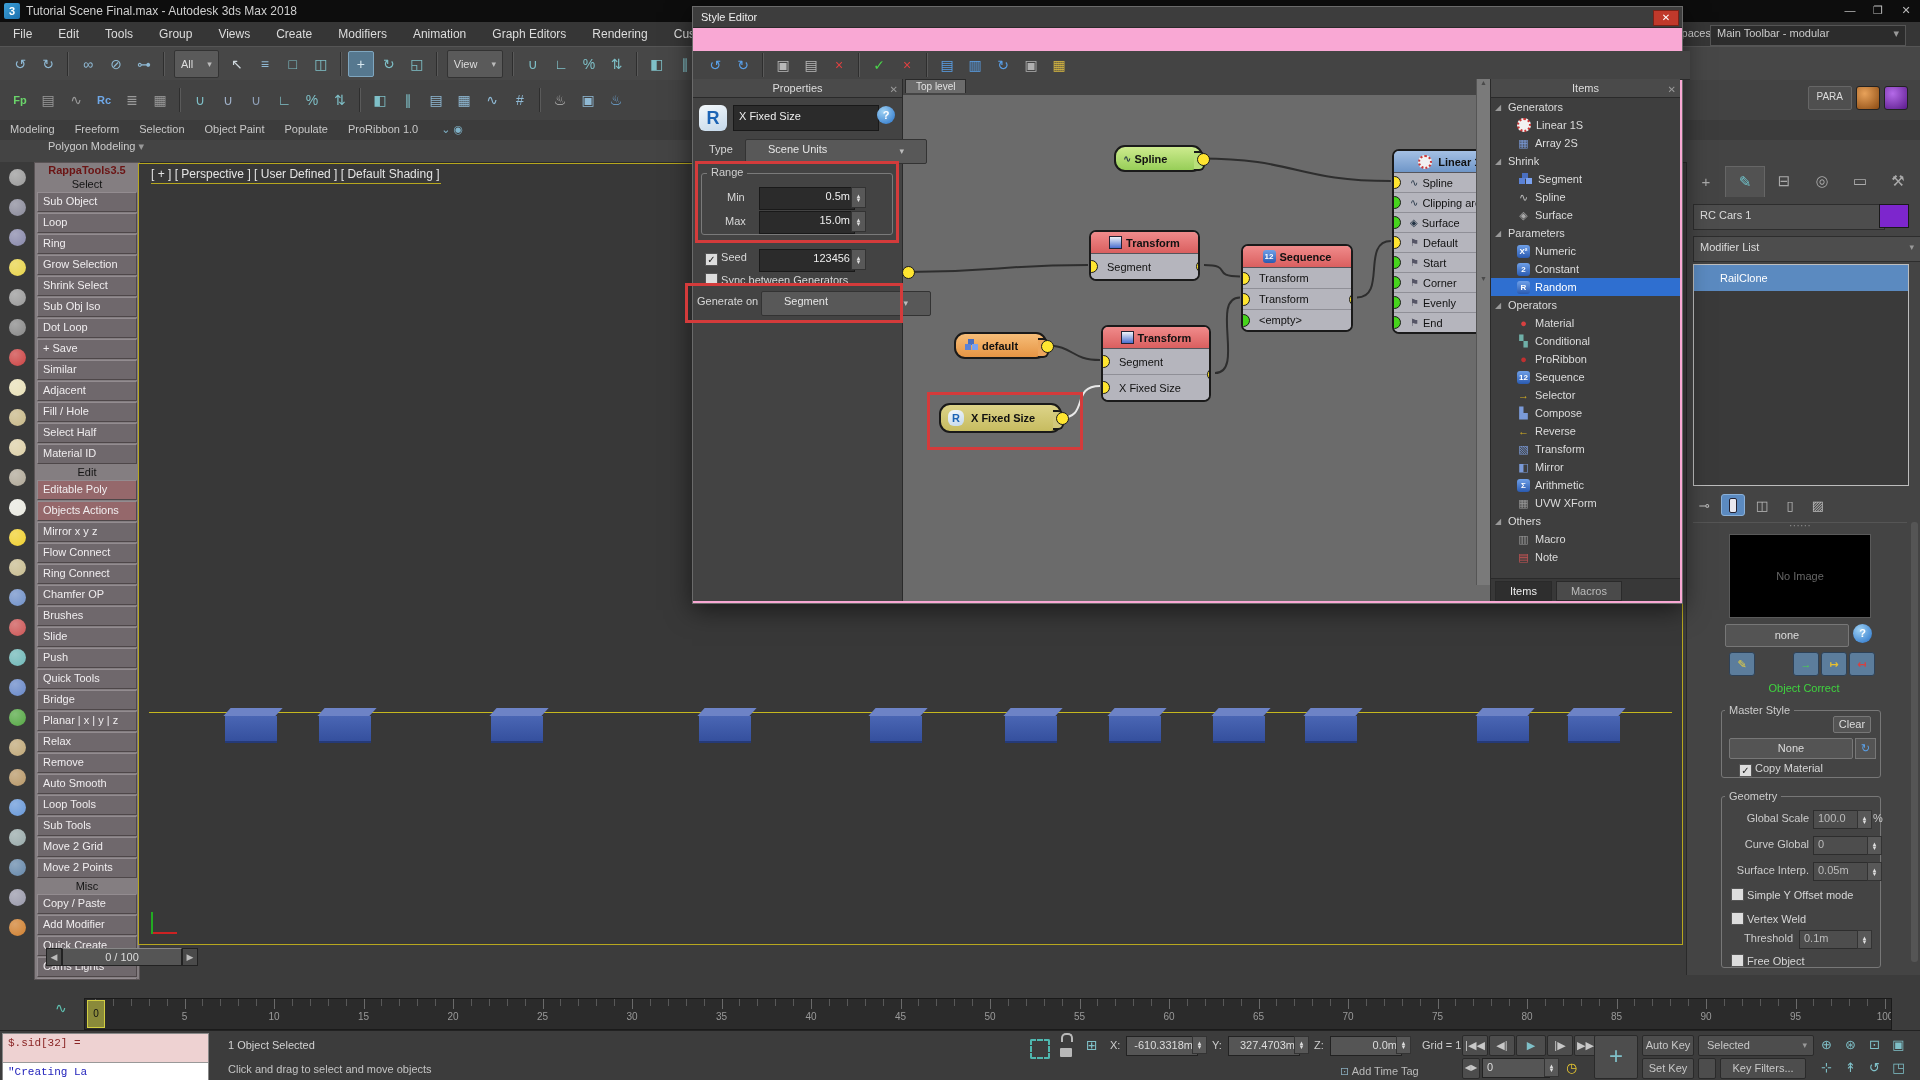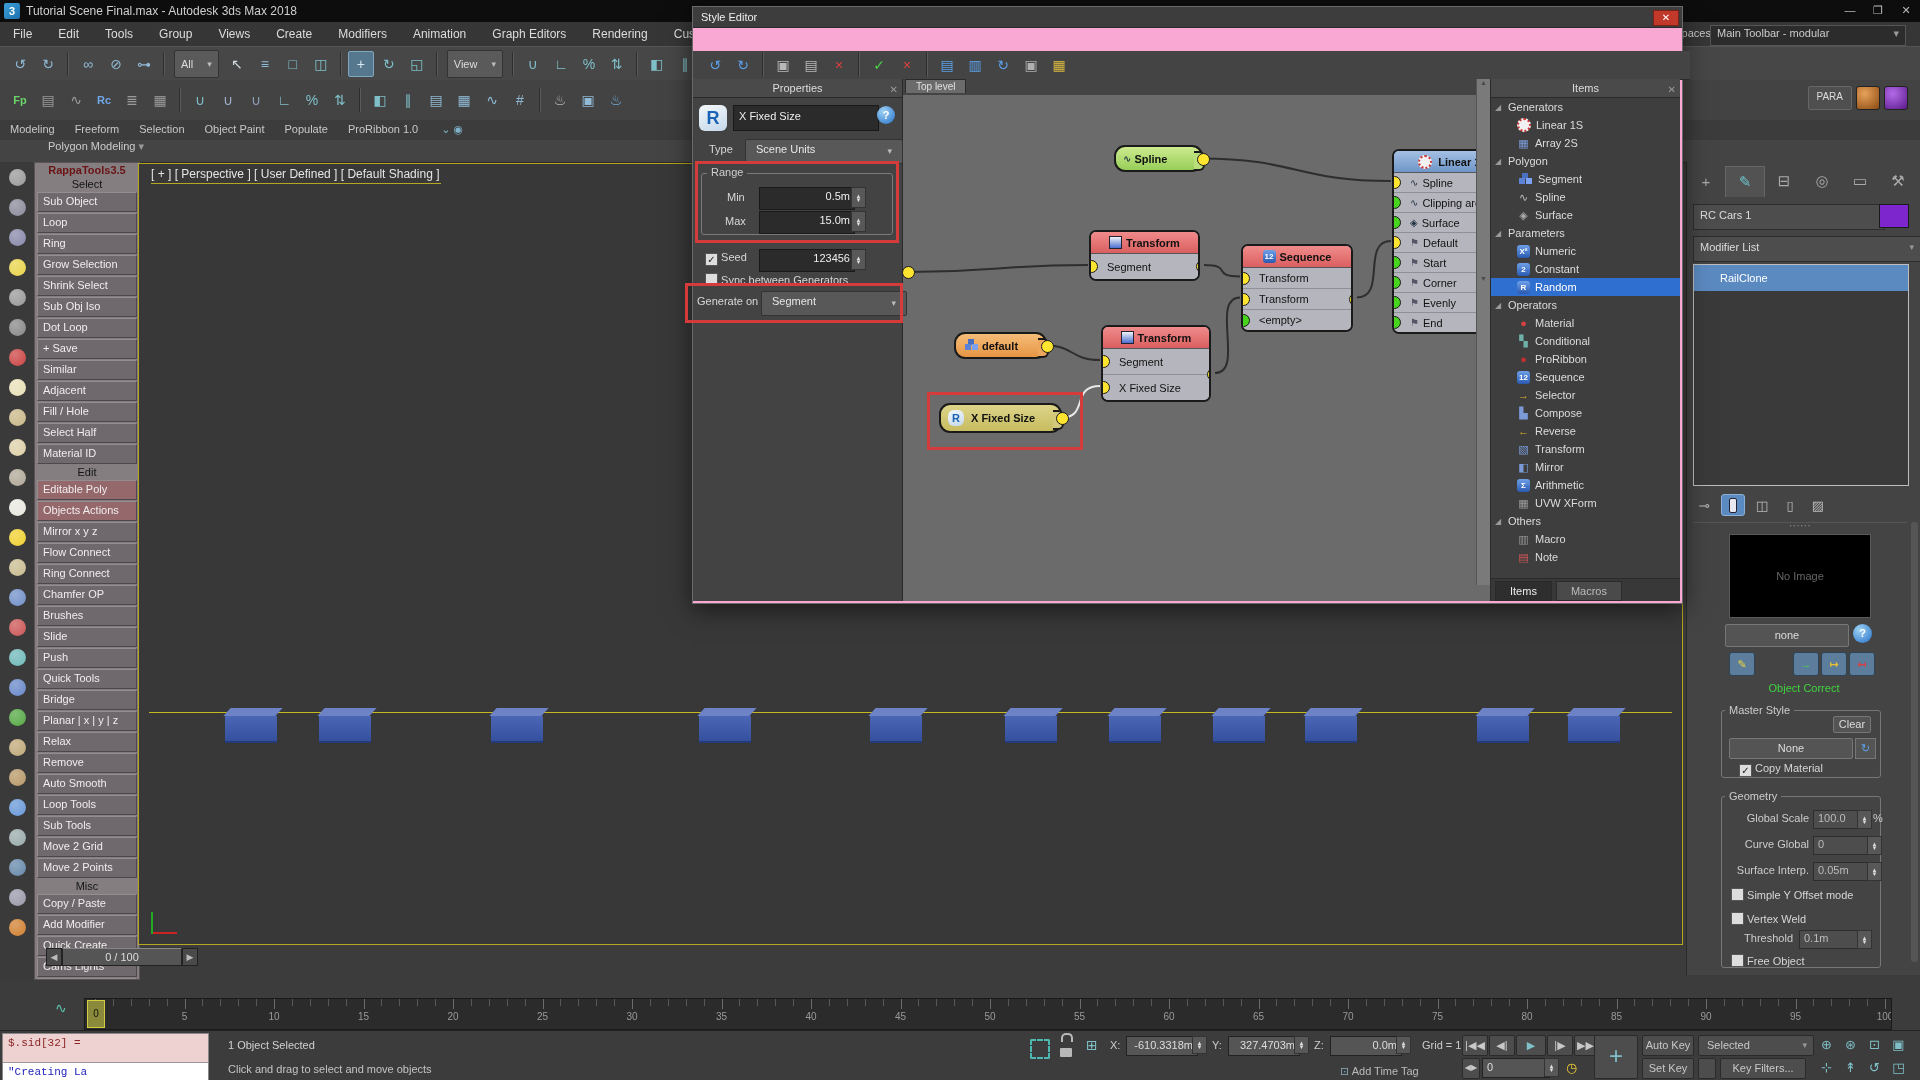--- a/index.html
+++ b/index.html
@@ -72,21 +72,21 @@
   .phead{height:18px;background:#4a4a4a;text-align:center;line-height:18px;color:#ddd;border-bottom:1px solid #2a2a2a;}
   .phx{position:absolute;right:4px;top:2px;color:#999;font-size:10px;}
   .ricon{background:linear-gradient(160deg,#f4f8fb,#c4d8ea);border-radius:6px;color:#1b63b4;
     font-weight:bold;text-align:center;}
   #pname{left:40px;top:26px;width:134px;height:20px;background:#2b2b2b;border:1px solid #191919;
     color:#eee;padding:2px 5px;line-height:16px;}
   #phelp{left:184px;top:27px;width:18px;height:18px;border-radius:50%;
     background:radial-gradient(circle at 35% 30%,#9fd2f4,#2470c8);color:#fff;text-align:center;
     line-height:18px;font-weight:bold;font-size:11px;}
   .plabel{color:#d8d8d8;}
-  .pselect{background:#585858;border:1px solid #333;border-radius:2px;color:#e6e6e6;padding:2px 10px;height:19px;line-height:15px;}
+  .pselect{background:#585858;border:1px solid #333;border-radius:2px;color:#e6e6e6;padding:2px 22px;height:19px;line-height:15px;}
   .pselect .dda{float:right;color:#bbb;font-size:9px;margin-top:2px;}
   .pfield{background:#2b2b2b;border:1px solid #191919;color:#eee;text-align:right;padding:2px 4px;height:17px;line-height:13px;}
   .spin{width:13px;height:19px;background:#585858;border:1px solid #333;display:inline-flex;flex-direction:column;
     align-items:center;justify-content:center;font-size:6px;color:#ddd;line-height:4px;}
   .groupbox{border:1px solid #7a7a7a;border-radius:3px;}
   .legend{position:absolute;background:#434343;padding:0 4px;color:#cfcfcf;}
   .cb{display:inline-block;width:11px;height:11px;background:#ddd;border:1px solid #555;vertical-align:-2px;
     font-size:10px;line-height:11px;text-align:center;color:#222;font-weight:bold;}
   .redbox{border:3px solid #d43b3b;z-index:8;pointer-events:none;}
   
@@ -731,21 +731,21 @@
           <div class="trow titem">
             <span class="dashcirc"></span>
             <span>Linear 1S</span>
           </div>
           <div class="trow titem">
             <span class="tico" style="color: rgb(122, 154, 216);">▦</span>
             <span>Array 2S</span>
           </div>
           <div class="trow">
             <span class="tri">◢</span>
-            <span>Polygon</span>
+            <span>Shrink</span>
           </div>
           <div class="trow titem">
             <span class="cubes"></span>
             <span>Segment</span>
           </div>
           <div class="trow titem">
             <span class="tico" style="color: rgb(187, 187, 187);">∿</span>
             <span>Spline</span>
           </div>
           <div class="trow titem">

